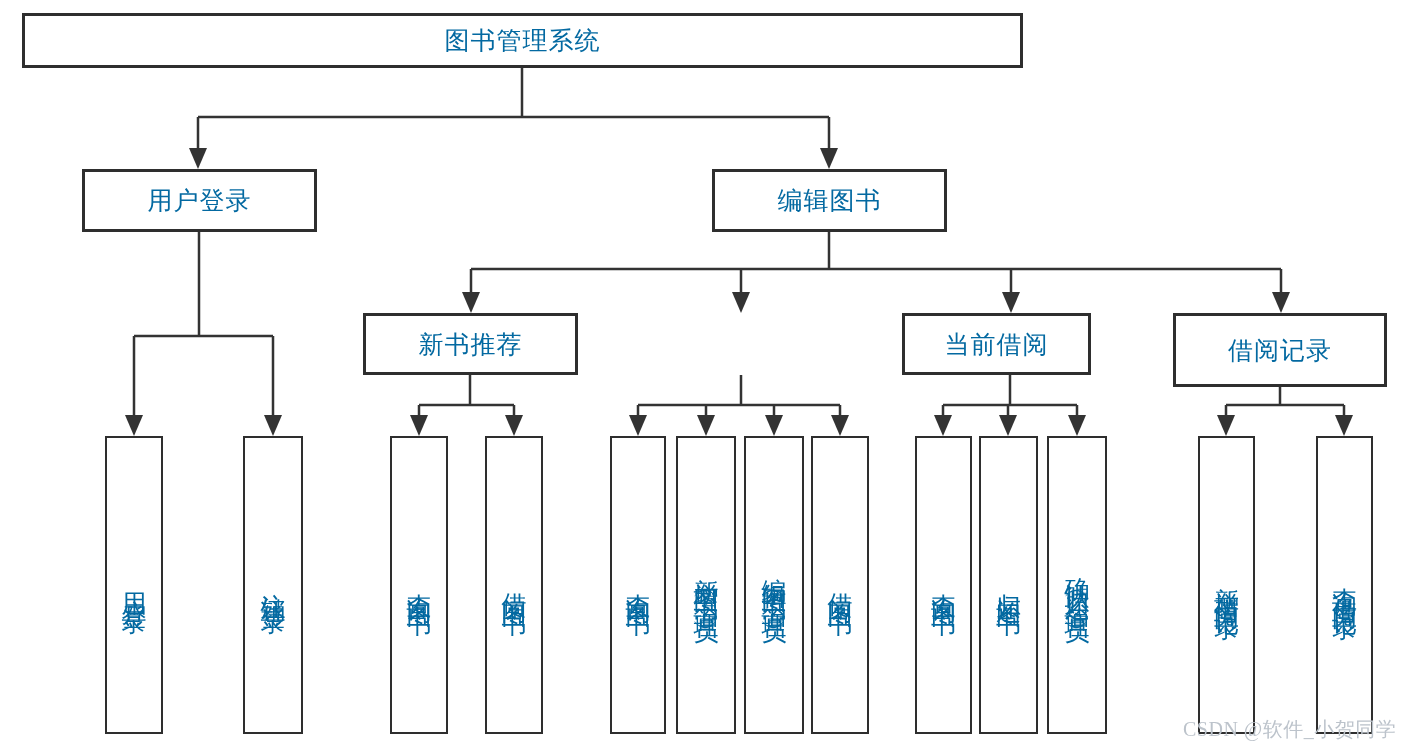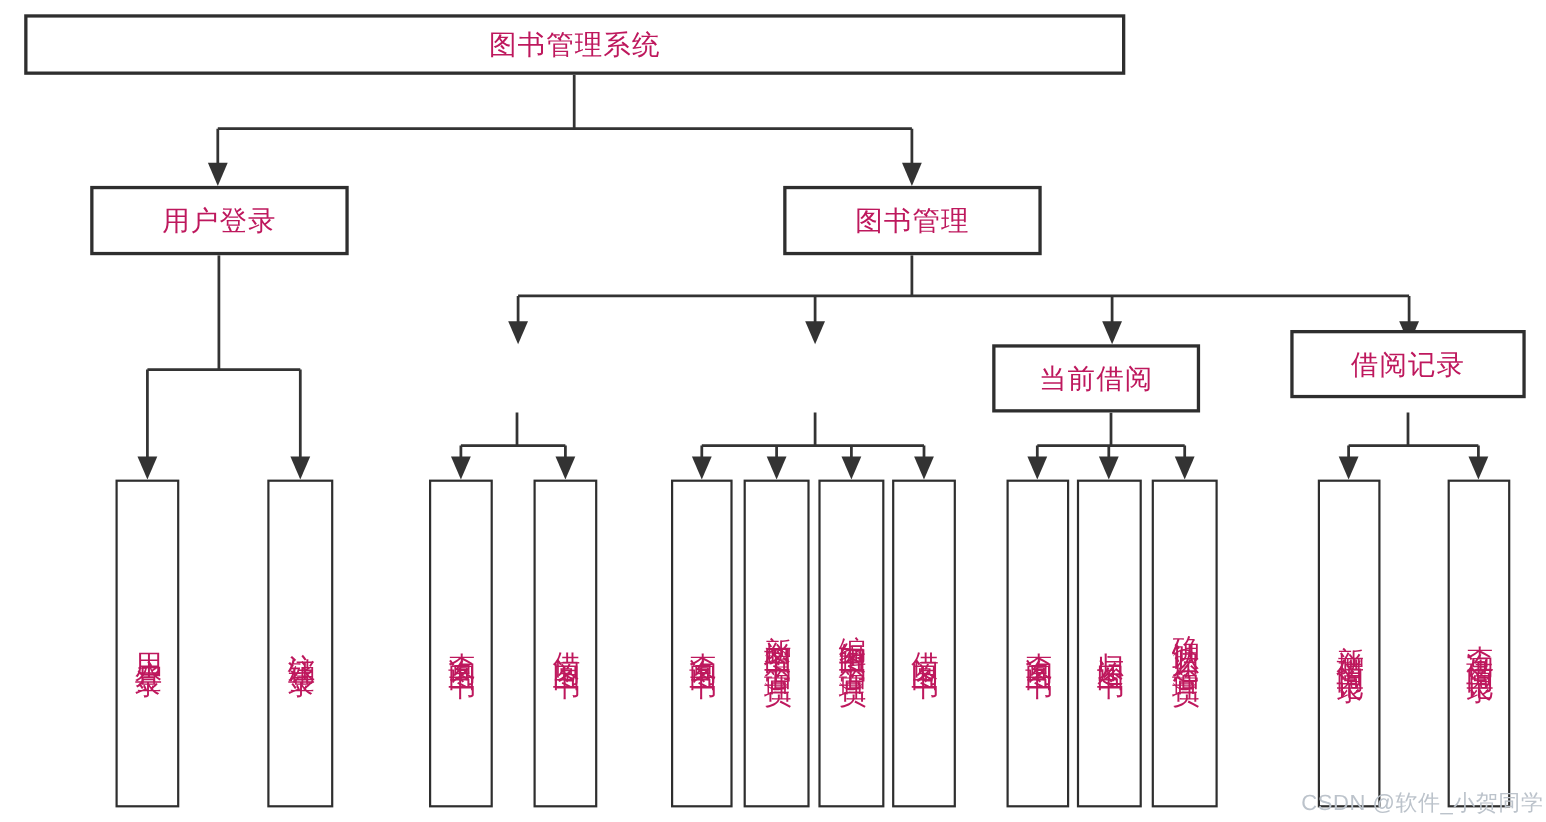--- a/index.html
+++ b/index.html
@@ -12,21 +12,21 @@
   }
   #edges{position:absolute;left:0;top:0;width:1405px;height:747px;}
   .node{
     position:absolute;
     box-sizing:border-box;
     background:#ffffff;
     border:3px solid #2e2e2e;
     display:flex;
     align-items:center;
     justify-content:center;
-    color:#be185d;
+    color:#0369a1;
     font-size:25px;
     letter-spacing:1px;
     z-index:2;
   }
   .node.v{border-width:2px;}
   .node.v span{
     writing-mode:vertical-rl;
     text-orientation:mixed;
     letter-spacing:6px;
     line-height:1;
@@ -34,20 +34,21 @@
   }
   #watermark{
     position:absolute;
     left:1183px;
     top:716px;
     font-size:20px;
     letter-spacing:0.5px;
     color:#bcc3cb;
     z-index:5;
     white-space:nowrap;
+    font-family:Liberation Serif, serif;
   }
 </style>
 </head>
 <body>
 
 <div id="canvas">
 
   <svg id="edges" viewBox="0 0 1405 747" xmlns="http://www.w3.org/2000/svg">
     <g stroke="#333333" stroke-width="2.5" fill="none">
 
@@ -89,27 +90,30 @@
   </svg>
 
   <div class="node" style="left:22px;top:13px;width:1001px;height:55px">
     <span>图书管理系统</span>
   </div>
 
   <div class="node" style="left:82px;top:169px;width:235px;height:63px">
     <span>用户登录</span>
   </div>
   <div class="node" style="left:712px;top:169px;width:235px;height:63px">
-    <span>图书管理</span>
+    <span>编辑图书</span>
   </div>
 
+  <div class="node" style="left:363px;top:313px;width:215px;height:62px">
+    <span>新书推荐</span>
+  </div>
   <div class="node" style="left:902px;top:313px;width:189px;height:62px">
     <span>当前借阅</span>
   </div>
-  <div class="node" style="left:1173px;top:300px;width:214px;height:62px">
+  <div class="node" style="left:1173px;top:313px;width:214px;height:74px">
     <span>借阅记录</span>
   </div>
 
   <div class="node v" style="left:105px;top:436px;width:58px;height:298px">
     <span>用户登录</span>
   </div>
   <div class="node v" style="left:243px;top:436px;width:60px;height:298px">
     <span>注销登录</span>
   </div>
 

